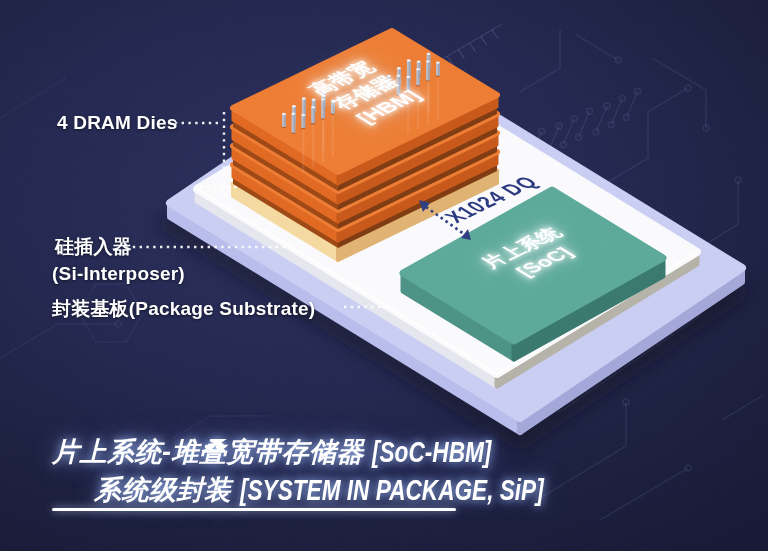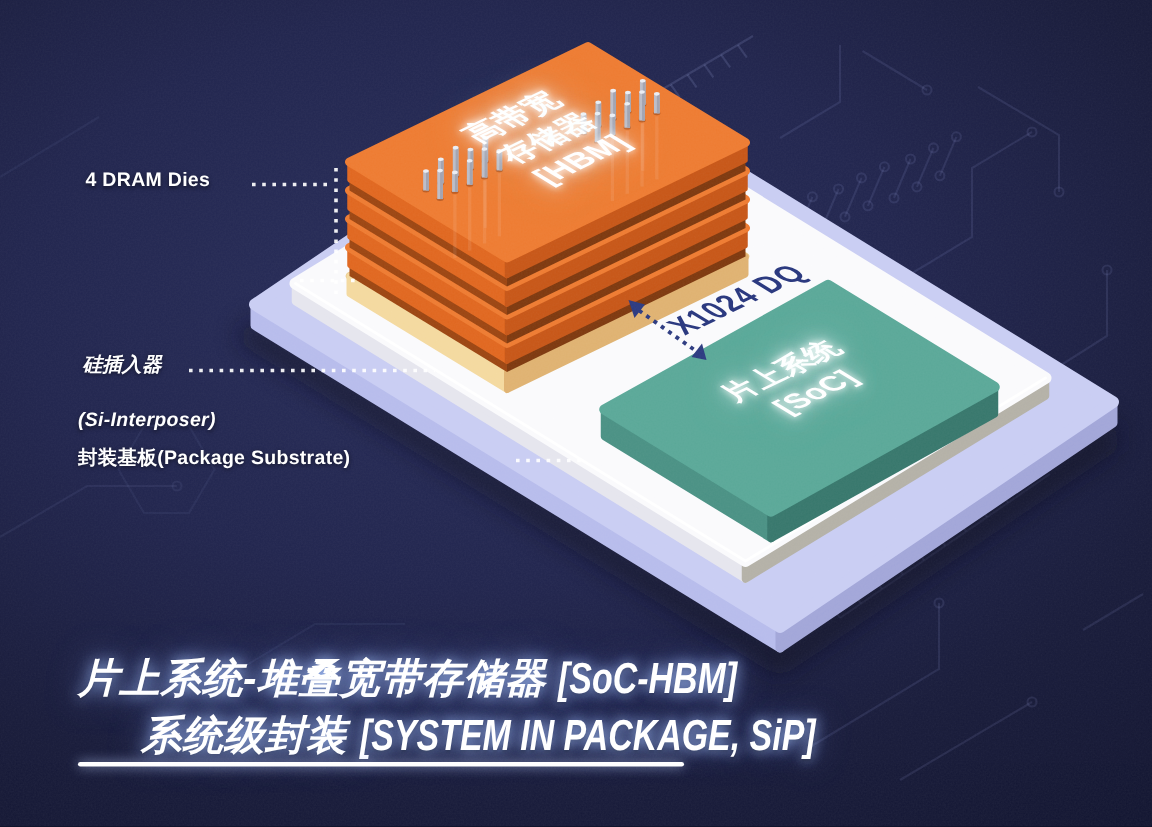--- a/index.html
+++ b/index.html
@@ -3,24 +3,24 @@
 <meta charset="utf-8">
 <style>
   html,body{margin:0;padding:0;background:#0f1228;}
   .stage{
     position:relative;width:768px;height:551px;overflow:hidden;
     background:radial-gradient(ellipse 95% 85% at 40% 36%, #282d5a 0%, #21254e 40%, #181b3a 72%, #121530 100%);
     font-family:"Liberation Sans","DejaVu Sans",sans-serif;
   }
   svg.scene{position:absolute;left:0;top:0;}
   .callout{
-    position:absolute;color:#fff;font-size:13px;font-weight:600;
+    position:absolute;color:#fff;font-size:19px;font-weight:600;
     letter-spacing:.2px;text-shadow:0 1px 3px rgba(0,0,0,.55);white-space:nowrap;
   }
-  .callout .sub{display:block;margin-top:20px;}
+  .callout .sub{display:block;margin-top:3px;}
   .chip-text{
     position:absolute;text-align:center;color:#fff;font-weight:900;
     text-shadow:0 0 5px #fff,0 0 12px rgba(255,255,255,.95),0 0 26px rgba(215,233,255,.55);
     pointer-events:none;
   }
   .hbm-text{left:295px;top:52px;width:140px;font-size:21px;line-height:27px;
     transform:matrix(0.898,-0.435,0.854,0.520,0,0);}
   .soc-text{left:463px;top:228px;width:140px;font-size:20px;line-height:27px;
     transform:matrix(0.898,-0.435,0.854,0.520,0,0);}
   .dq-text{
@@ -333,21 +333,21 @@
     <line x1="126" y1="247" x2="290" y2="247"></line>
     <line x1="344" y1="307" x2="388" y2="307"></line>
   </g>
 
   <rect x="0" y="0" width="768" height="551" filter="url(#noise)" opacity=".9"></rect>
 </svg>
 
 <div class="callout" style="left:57px;top:112px;">
   <span>4 DRAM Dies</span>
 </div>
-<div class="callout" style="left:55px;top:234px;font-style:italic;">
+<div class="callout" style="left:55px;top:234px;">
   <span>硅插入器</span>
   <span class="sub" style="margin-left:-3px;">(Si-Interposer)</span>
 </div>
 <div class="callout" style="left:52px;top:296px;">
   <span>封装基板(Package Substrate)</span>
 </div>
 
 <div class="chip-text hbm-text">
   <div>高带宽</div>
   <div>存储器</div>

